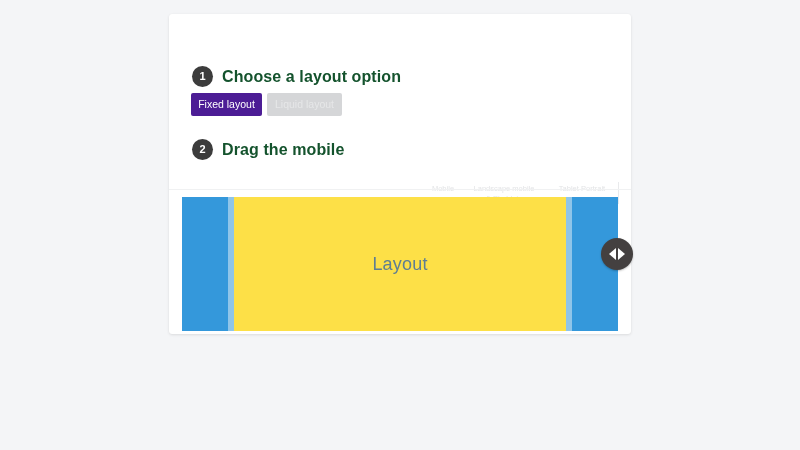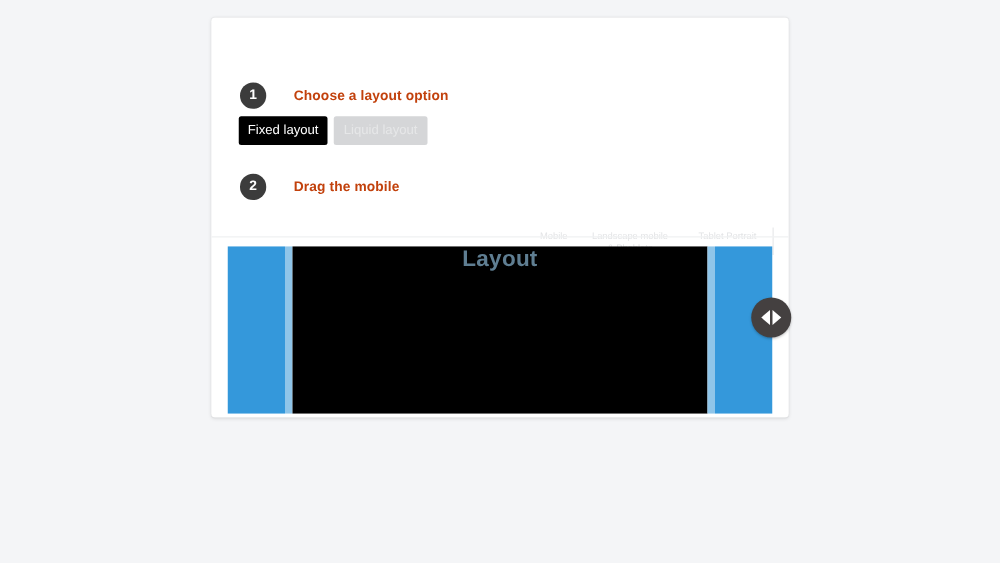--- a/index.html
+++ b/index.html
@@ -48,26 +48,25 @@
     color: #ffffff;
     font-size: 11px;
     font-weight: bold;
     display: flex;
     align-items: center;
     justify-content: center;
     line-height: 1;
     flex: 0 0 auto;
   }
   .step-title {
-    font-size: 11px;
+    font-size: 16px;
     font-weight: bold;
-    color: #c2410c;
+    color: #14532d;
     letter-spacing: 0.1px;
     white-space: nowrap;
-    margin-left: 13px;
   }
 
   #step1-row { left: 23px; top: 52px; }
   #step2-row { left: 23px; top: 125px; }
 
   
   #option-buttons {
     position: absolute;
     left: 22px;
     top: 79px;
@@ -82,21 +81,21 @@
     font-size: 10.5px;
     line-height: 23px;
     text-align: center;
     padding: 0;
     cursor: pointer;
     color: #ffffff;
     user-select: none;
   }
   .opt-btn.active {
     width: 71px;
-    background: #000000;
+    background: #4c1d95;
     color: #ffffff;
   }
   .opt-btn.inactive {
     width: 75px;
     background: #d5d6d8;
     color: #e6e7e8;
   }
 
   
   #ruler {
@@ -151,25 +150,24 @@
     background: #3498db;
     flex: 0 0 auto;
   }
   .band-gutter {
     width: 6px;
     background: #8fc5e9;
     flex: 0 0 auto;
   }
   .band-content {
     flex: 1 1 auto;
-    background: #000000;
-    display: flex;
-    align-items: flex-start;
+    background: #fde047;
+    display: flex;
+    align-items: center;
     justify-content: center;
-    font-weight: bold;
   }
   #band-label {
     font-size: 18px;
     color: #5f7e92;
     letter-spacing: 0.2px;
   }
 
   
   #drag-handle {
     position: absolute;

